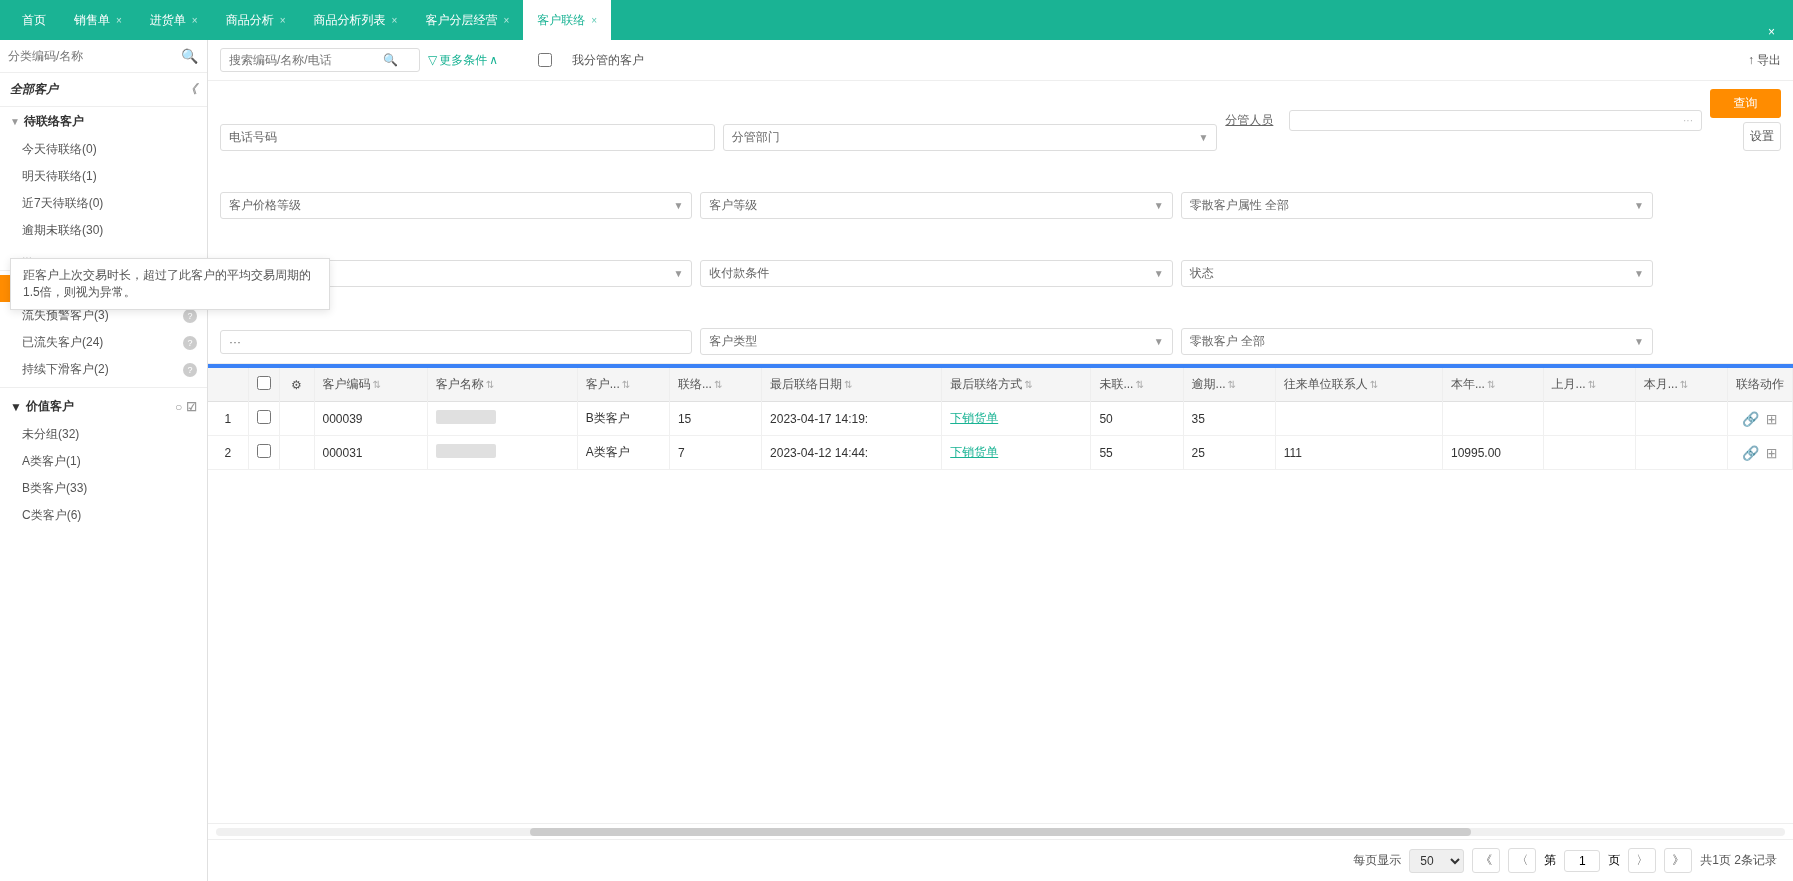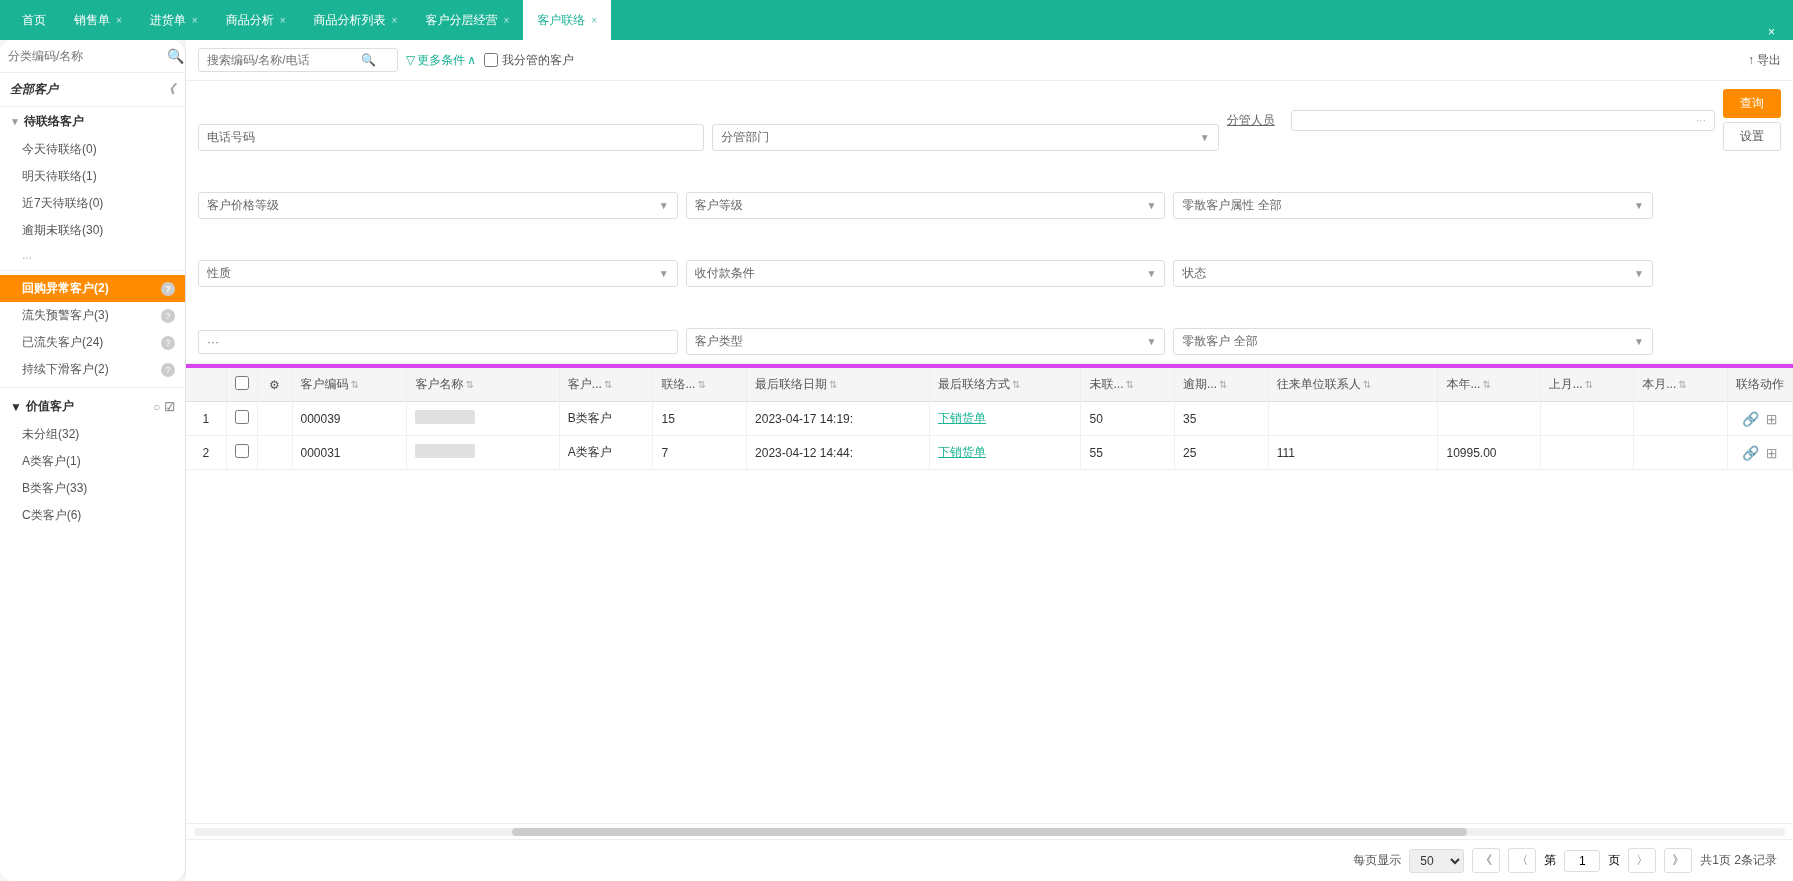--- a/index.html
+++ b/index.html
@@ -43,27 +43,26 @@
     }
 
     
     .main-layout {
       display: flex;
       height: calc(881px - 40px);
     }
 
     
     .sidebar {
-      width: 186px;
+      width: 208px;
       background: white;
       border-right: 1px solid #e0e0e0;
       display: flex;
       flex-direction: column;
       overflow: hidden;
-      border-radius: 13px;
     }
     .sidebar-search {
       display: flex;
       align-items: center;
       padding: 8px;
       border-bottom: 1px solid #eee;
       gap: 4px;
     }
     .sidebar-search input {
       flex: 1;
@@ -140,21 +139,21 @@
       max-width: 320px;
       z-index: 100;
       box-shadow: 0 2px 8px rgba(0,0,0,0.1);
     }
 
     
     .content-area {
       flex: 1;
       display: flex;
       flex-direction: column;
-      background: #d946ef;
+      background: #3b82f6;
       overflow: hidden;
     }
 
     
     .filter-bar {
       background: white;
       padding: 8px 12px;
       display: flex;
       align-items: center;
       gap: 8px;
@@ -181,24 +180,25 @@
       color: #1ab394;
       cursor: pointer;
       display: flex;
       align-items: center;
       gap: 2px;
       font-size: 12px;
     }
     .my-customers {
       display: flex;
       align-items: center;
-      gap: 4px;
+      gap: 20px;
       color: #555;
       cursor: pointer;
       font-size: 12px;
+      margin-left: 32px;
     }
     .filter-spacer { flex: 1; }
     .export-btn {
       color: #555;
       cursor: pointer;
       font-size: 12px;
       display: flex;
       align-items: center;
       gap: 3px;
     }
@@ -244,24 +244,25 @@
       border: none;
       padding: 6px 16px;
       border-radius: 3px;
       cursor: pointer;
       font-size: 12px;
     }
     .settings-btn {
       background: white;
       color: #555;
       border: 1px solid #ddd;
-      padding: 5px 16px;
+      padding: 5px 6px;
       border-radius: 3px;
       cursor: pointer;
       font-size: 12px;
+      margin-left: 33px;
     }
     .btn-group { display: flex; flex-direction: column; gap: 4px; }
 
     
     .table-wrap {
       flex: 1;
       background: white;
       overflow: auto;
       margin-top: 4px;
     }
@@ -487,20 +488,23 @@
       </div>
       <div class="sidebar-item">
         <span class="item-label">B类客户(33)</span>
       </div>
       <div class="sidebar-item">
         <span class="item-label">C类客户(6)</span>
       </div>
     </div>
   </div>
 
+  <div class="tooltip-box" style="position:absolute; left:10px; top:258px; z-index:200;">
+    <span>距客户上次交易时长，超过了此客户的平均交易周期的1.5倍，则视为异常。</span>
+  </div>
 
   <div class="content-area">
 
     <div class="filter-bar">
       <div class="search-input-wrap">
         <input type="text" placeholder="搜索编码/名称/电话" style="">
         <span style="color:#1ab394; cursor:pointer;">🔍</span>
       </div>
       <div class="more-conditions">
         <span>▽</span>

